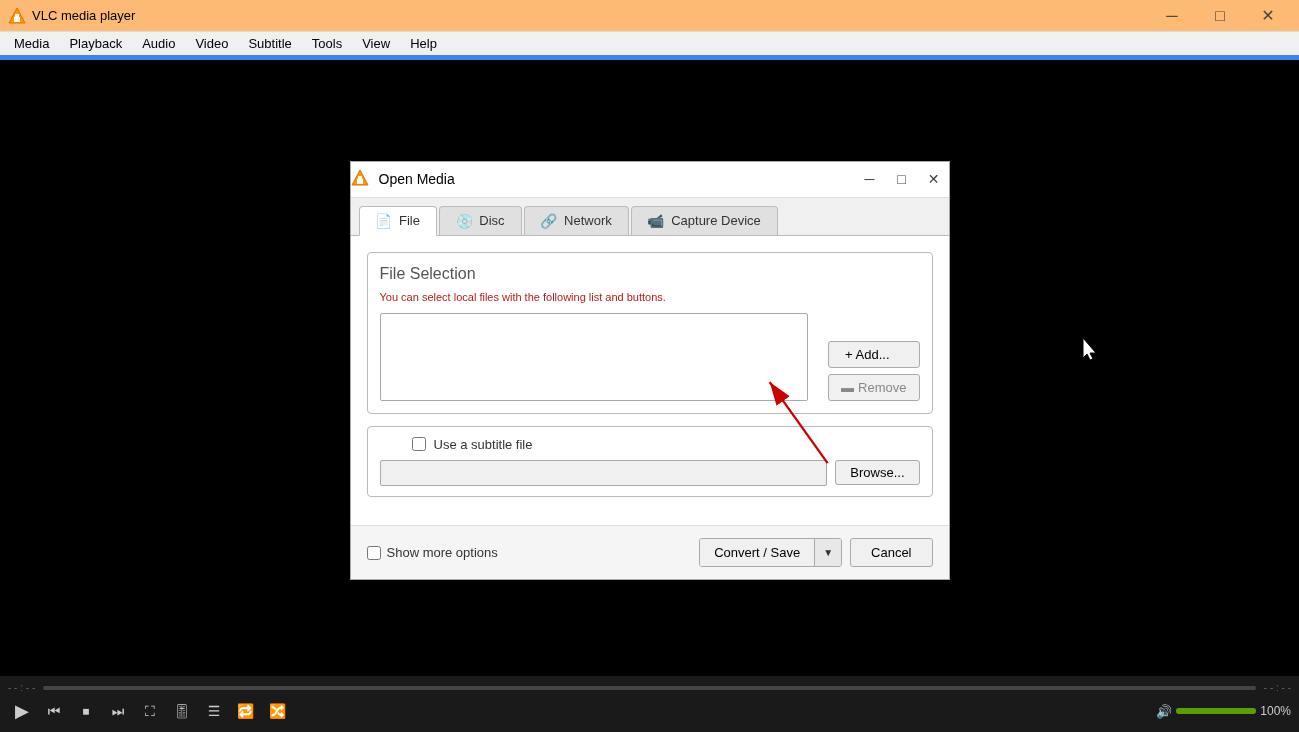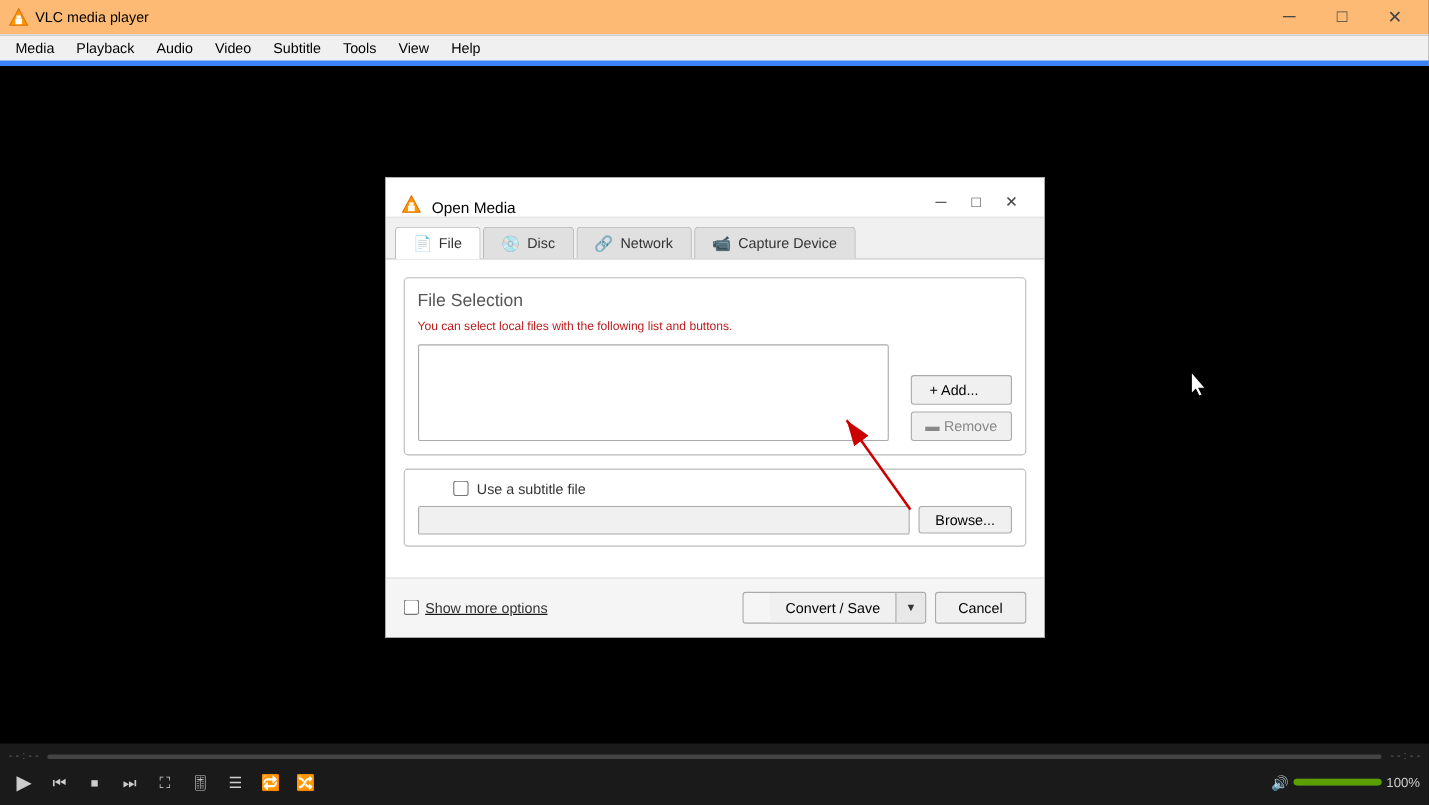--- a/index.html
+++ b/index.html
@@ -168,22 +168,22 @@
       background: #f5f5f5;
       border: 1px solid #aaa;
       box-shadow: 4px 4px 16px rgba(0,0,0,0.5);
       pointer-events: all;
       position: relative;
     }
     .dialog-title-bar {
       background: #ffffff;
       height: 36px;
       display: flex;
-      align-items: flex-end;
-      padding: 0 14px;
+      align-items: center;
+      padding: 0 0;
       border-bottom: 1px solid #ddd;
     }
     .dialog-icon {
       width: 20px;
       height: 20px;
       margin-right: 8px;
     }
     .dialog-title-text {
       font-size: 14px;
       color: #000;
@@ -355,41 +355,39 @@
     .dialog-footer {
       padding: 12px 16px;
       background: #f5f5f5;
       border-top: 1px solid #ddd;
       display: flex;
       align-items: center;
       gap: 8px;
     }
     .checkbox-row {
       display: flex;
-      align-items: flex-start;
+      align-items: flex-end;
       gap: 6px;
       flex: 1;
-      text-decoration: underline;
     }
     .footer-checkbox {
       width: 14px;
       height: 14px;
     }
     .footer-label {
       font-size: 13px;
       color: #333;
     }
     .btn-convert-save {
       display: flex;
       align-items: stretch;
       border: 1px solid #aaa;
       border-radius: 3px;
       overflow: hidden;
       cursor: pointer;
-      padding-left: 24px;
     }
     .btn-convert-main {
       padding: 6px 14px;
       background: #f0f0f0;
       border: none;
       font-size: 13px;
       cursor: pointer;
       color: #000;
     }
     .btn-convert-arrow {

